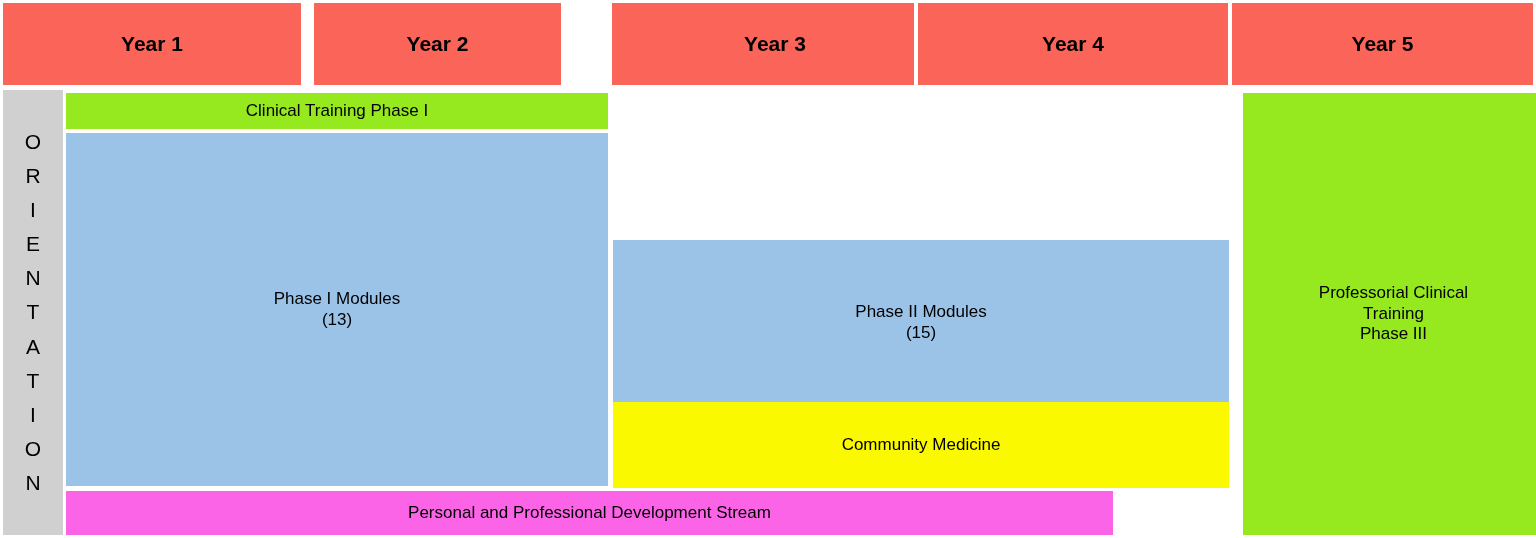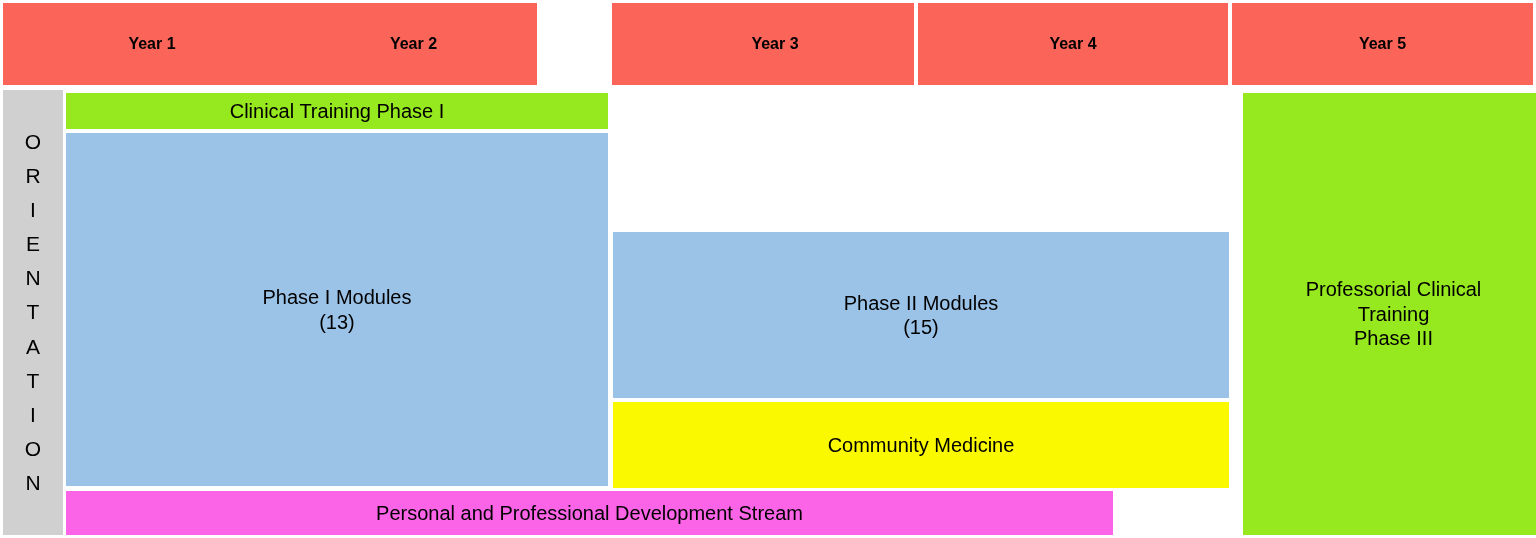--- a/index.html
+++ b/index.html
@@ -26,33 +26,33 @@
     justify-content: center;
     text-align: center;
     color: #000000;
     line-height: 1.22;
   }
 
   
   .year-cell {
     background: #fb6559;
     font-weight: bold;
-    font-size: 16px;
+    font-size: 21px;
     height: 82px;
     top: 3px;
   }
 
   
   .green   { background: #96e81f; }
   .blue    { background: #9bc3e8; }
   .yellow  { background: #fbf900; text-align: center; }
   .pink    { background: #fc64e8; }
   .gray    { background: #d0d0d0; }
 
-  .body-label { font-size: 20px; }
+  .body-label { font-size: 17px; }
 
   
   #orientation {
     flex-direction: column;
     justify-content: center;
     font-size: 21px;
     letter-spacing: 0;
     line-height: 1.62;
   }
   #orientation .ori-letter { display: block; }
@@ -61,21 +61,21 @@
 </style>
 </head>
 <body>
 
 <div id="diagram">
 
   <div class="cell year-cell" style="left:3px; width:298px;">
     <span>Year 1</span>
   </div>
 
-  <div class="cell year-cell" style="left:290px; width:247px;">
+  <div class="cell year-cell" style="left:314px; width:247px;">
     <span>Year 2</span>
   </div>
 
   <div class="cell year-cell" style="left:612px; width:302px;padding-left:24px;">
     <span>Year 3</span>
   </div>
 
   <div class="cell year-cell" style="left:918px; width:310px;">
     <span>Year 4</span>
   </div>
@@ -101,21 +101,21 @@
   <div class="cell green body-label" style="left:66px; top:93px; width:542px; height:36px;">
     <span>Clinical Training Phase I</span>
   </div>
 
   <div class="cell blue body-label multiline" style="left:66px; top:133px; width:542px; height:353px;">
     <span>Phase I Modules
 (13)</span>
   </div>
 
 
-  <div class="cell blue body-label multiline" style="left:613px; top:232px; width:616px; height:166px;">
+  <div class="cell blue body-label multiline" style="left:613px; top:240px; width:616px; height:166px;">
     <span>Phase II Modules
 (15)</span>
   </div>
 
   <div class="cell yellow body-label" style="left:613px; top:402px; width:616px; height:86px;">
     <span>Community Medicine</span>
   </div>
 
   <div class="cell pink body-label" style="left:66px; top:491px; width:1047px; height:44px;">
     <span>Personal and Professional Development Stream</span>

